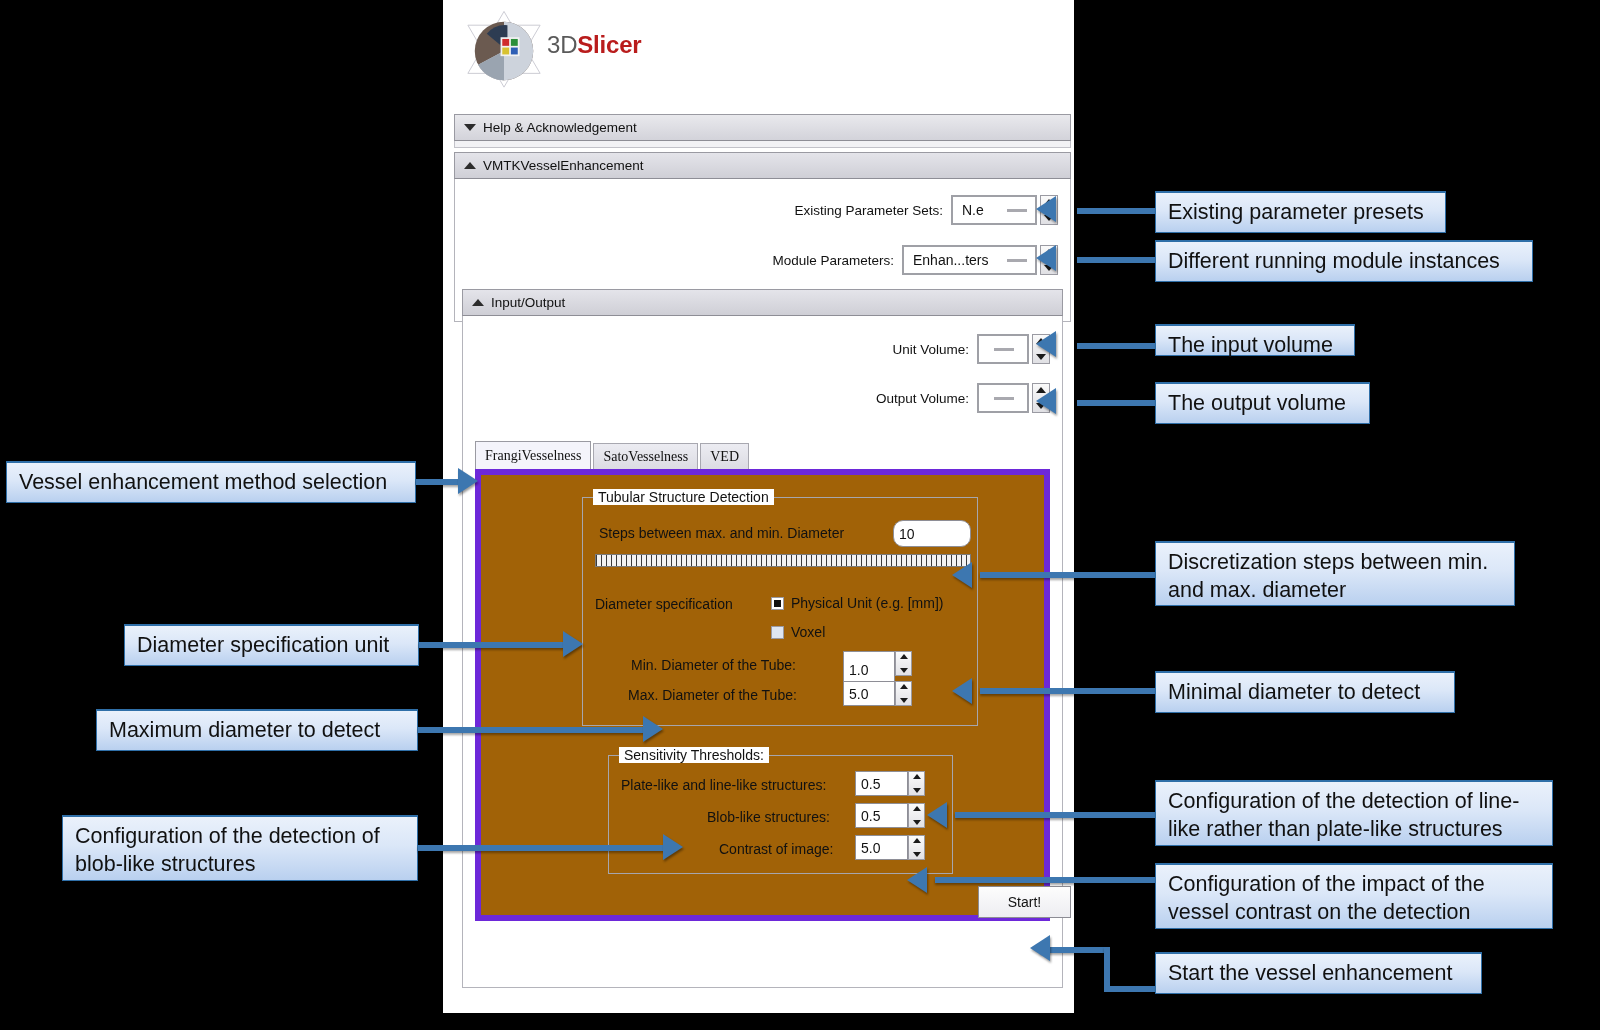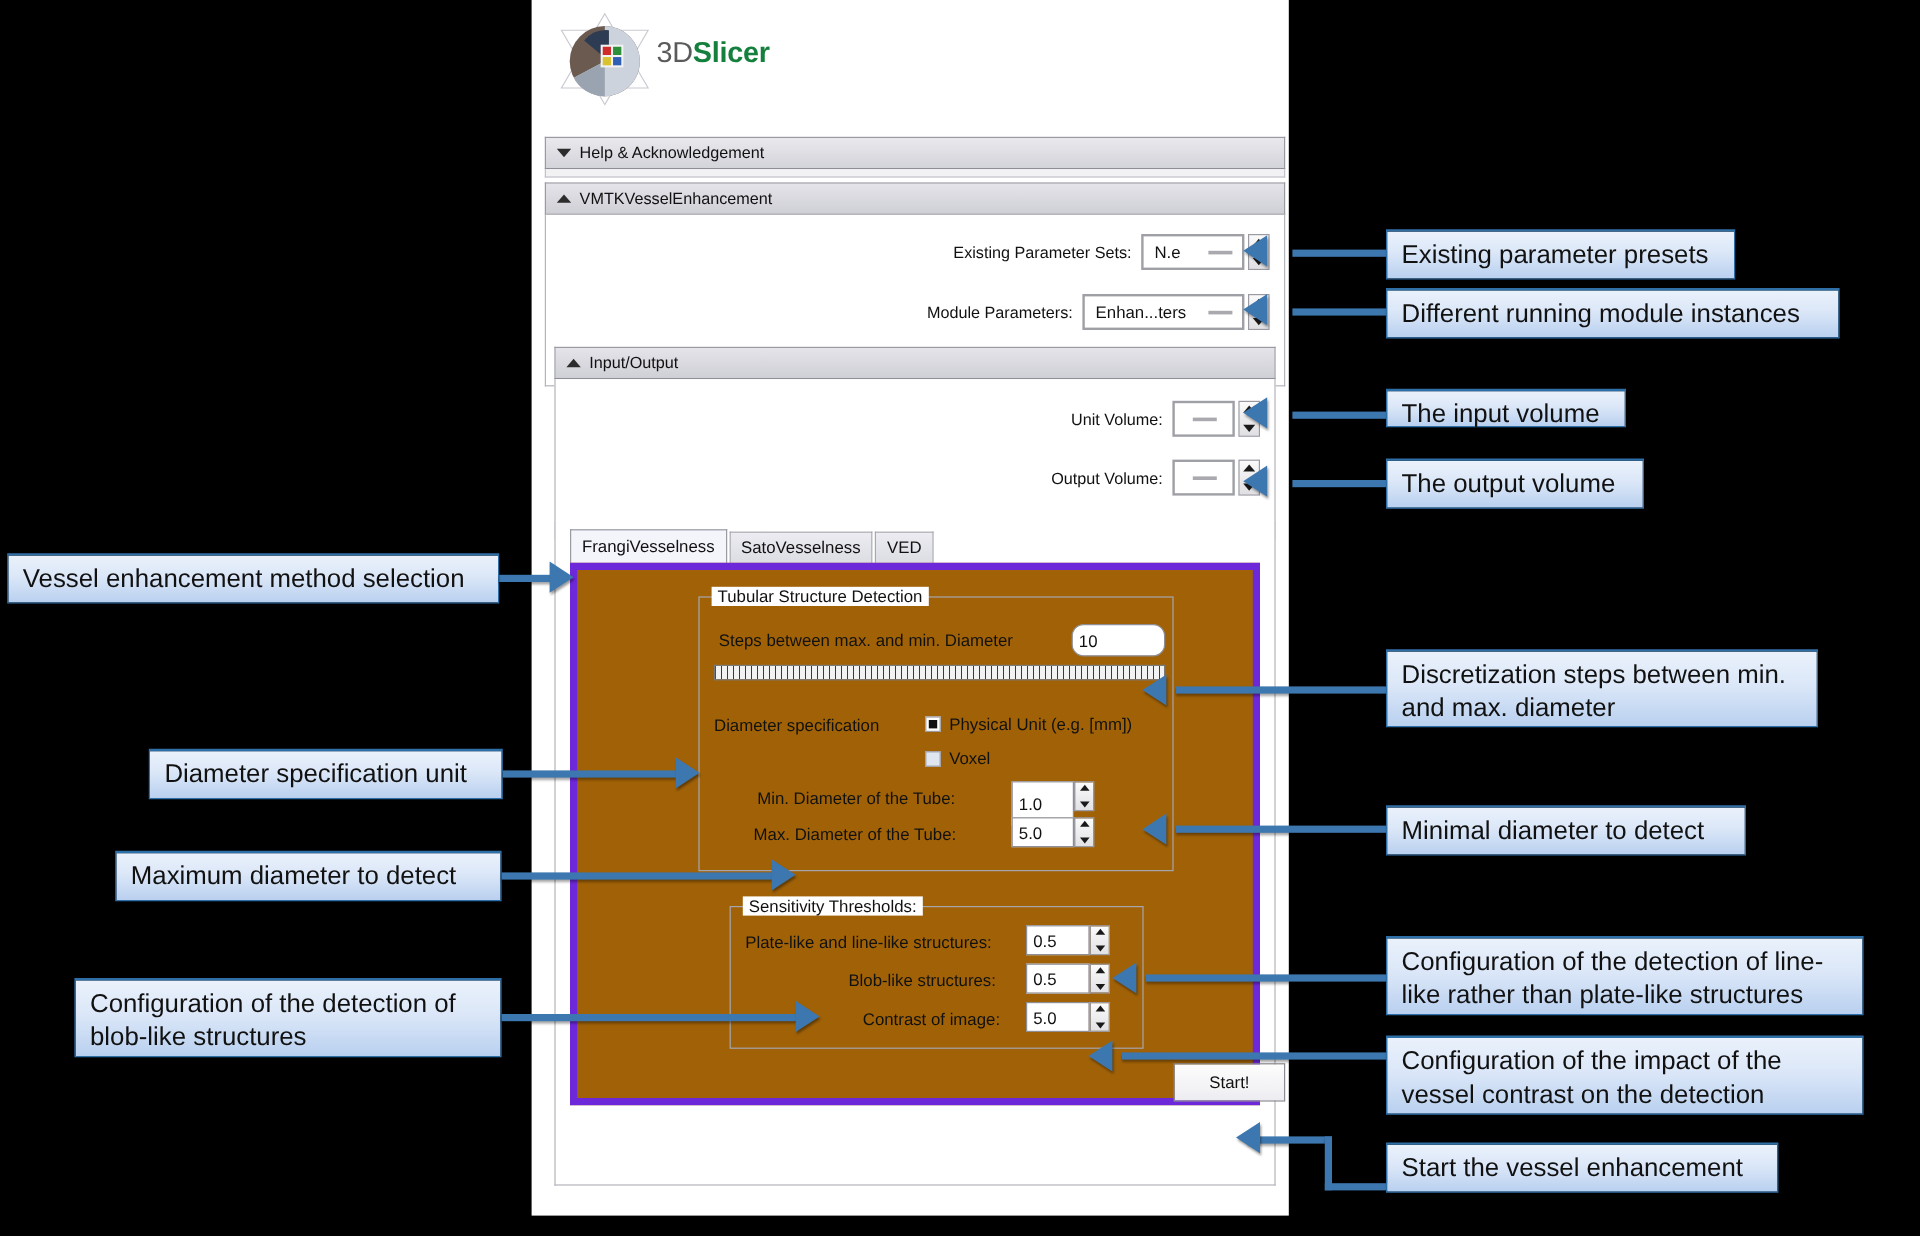--- a/index.html
+++ b/index.html
@@ -7,21 +7,21 @@
        font-family:"Liberation Sans",sans-serif;}
 
   
   #slicer-panel{position:absolute;left:443px;top:0;width:631px;height:1013px;
        background:#ffffff;overflow:hidden;}
 
   .logo-wrap{position:absolute;left:12px;top:4px;width:240px;height:96px;}
   .logo-mark{position:absolute;left:6px;top:4px;width:86px;height:86px;}
   .logo-text{position:absolute;left:92px;top:27px;font-size:24px;color:#5a5a5a;
        letter-spacing:-.2px;}
-  .logo-text b{color:#15803d;font-weight:bold;}
+  .logo-text b{color:#b91c1c;font-weight:bold;}
 
   
   .sec{position:absolute;left:11px;width:617px;box-sizing:border-box;}
   .sec-head{height:25px;background:linear-gradient(#e9e9ed,#d3d3da);
        border:1px solid #9a9aa2;border-bottom:1px solid #8e8e96;
        display:flex;align-items:center;font-size:13.5px;color:#111;}
   .sec-head.inner{background:linear-gradient(#e4e4ea,#cfcfd6);}
   .tri{width:0;height:0;margin:0 7px 0 9px;}
   .tri.down{border-left:6px solid transparent;border-right:6px solid transparent;
        border-top:7px solid #2c2c2c;}
@@ -45,21 +45,21 @@
   .spin-col .ar{width:0;height:0;}
   .spin-col .ar.up{border-left:5px solid transparent;border-right:5px solid transparent;
        border-bottom:6px solid #1a1a1a;margin-top:3px;}
   .spin-col .ar.dn{border-left:5px solid transparent;border-right:5px solid transparent;
        border-top:6px solid #1a1a1a;margin-bottom:3px;}
 
   
   .tabbar{display:flex;align-items:flex-end;padding-left:12px;height:27px;}
   .tab{height:25px;line-height:25px;padding:0 9px;font-size:14px;color:#111;
        border:1px solid #a8a8b0;border-bottom:none;margin-right:2px;
-       background:linear-gradient(#ececf2,#dcdce3);}
+       background:linear-gradient(#ececf2,#dcdce3);font-family:Liberation Serif, serif;}
   .tab.active{background:#f4f4fb;border-color:#9a9aa2;height:27px;line-height:27px;}
 
   .tabpane{margin:0 12px 0 12px;border:6px solid #6d28d9;background:#a16207;
        height:440px;position:relative;}
 
   
   .grp{position:absolute;border:1px solid #a6a6ae;}
   .grp-title{position:absolute;top:-9px;left:10px;background:#fff;padding:0 5px;
        font-size:14px;color:#111;}
 

